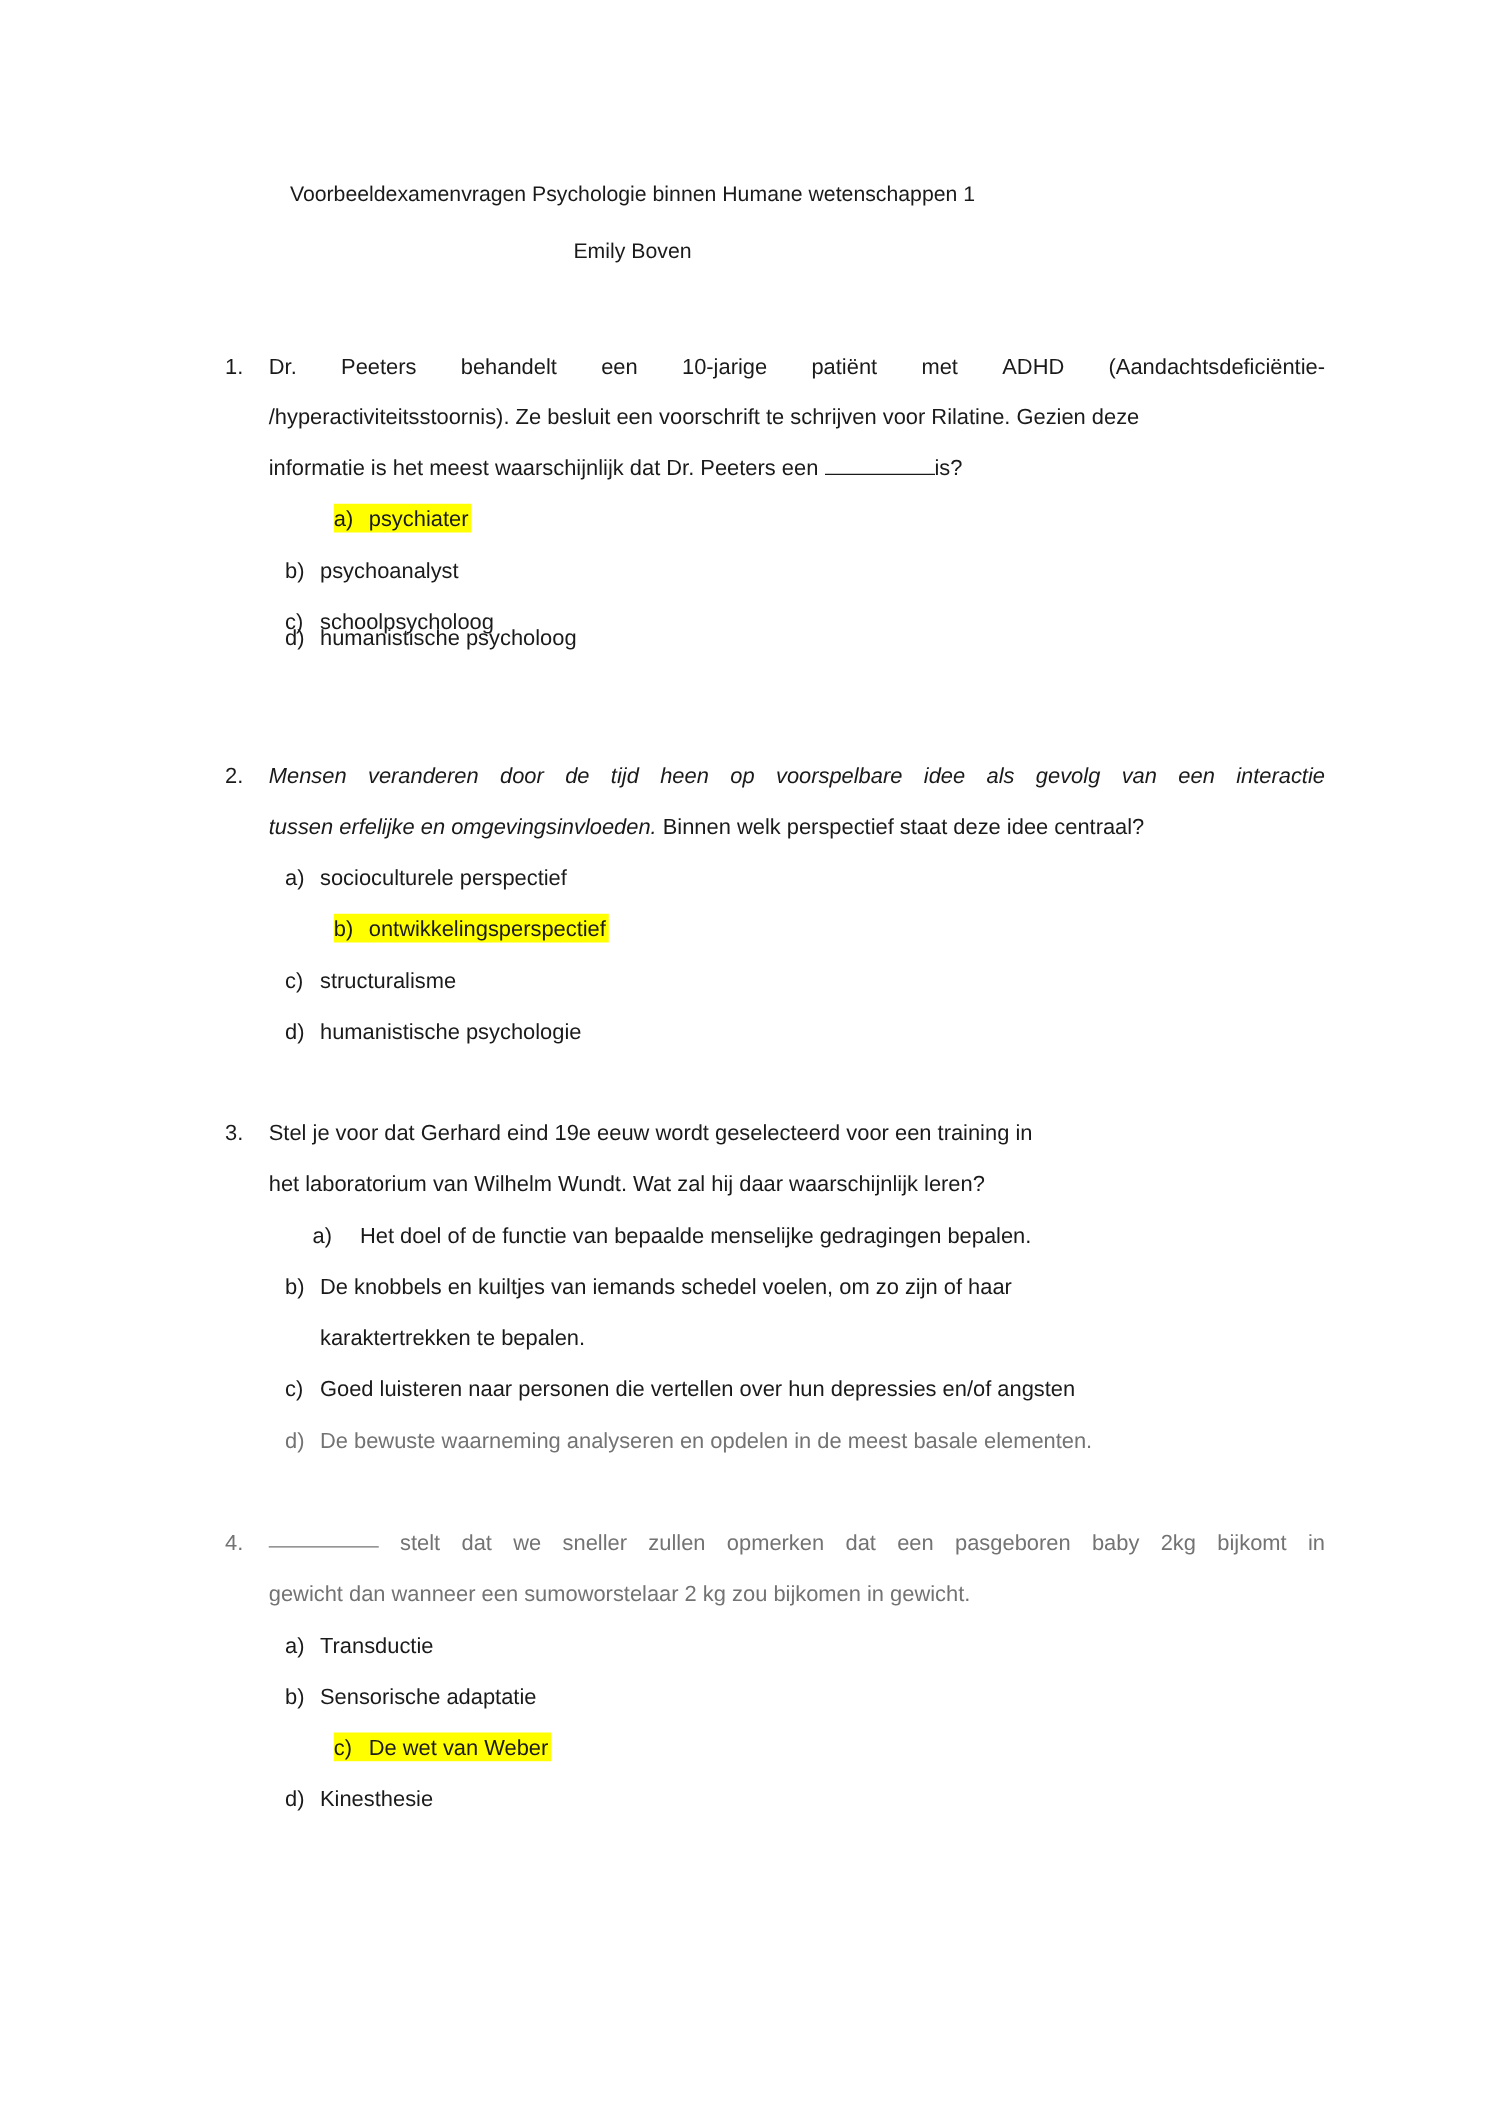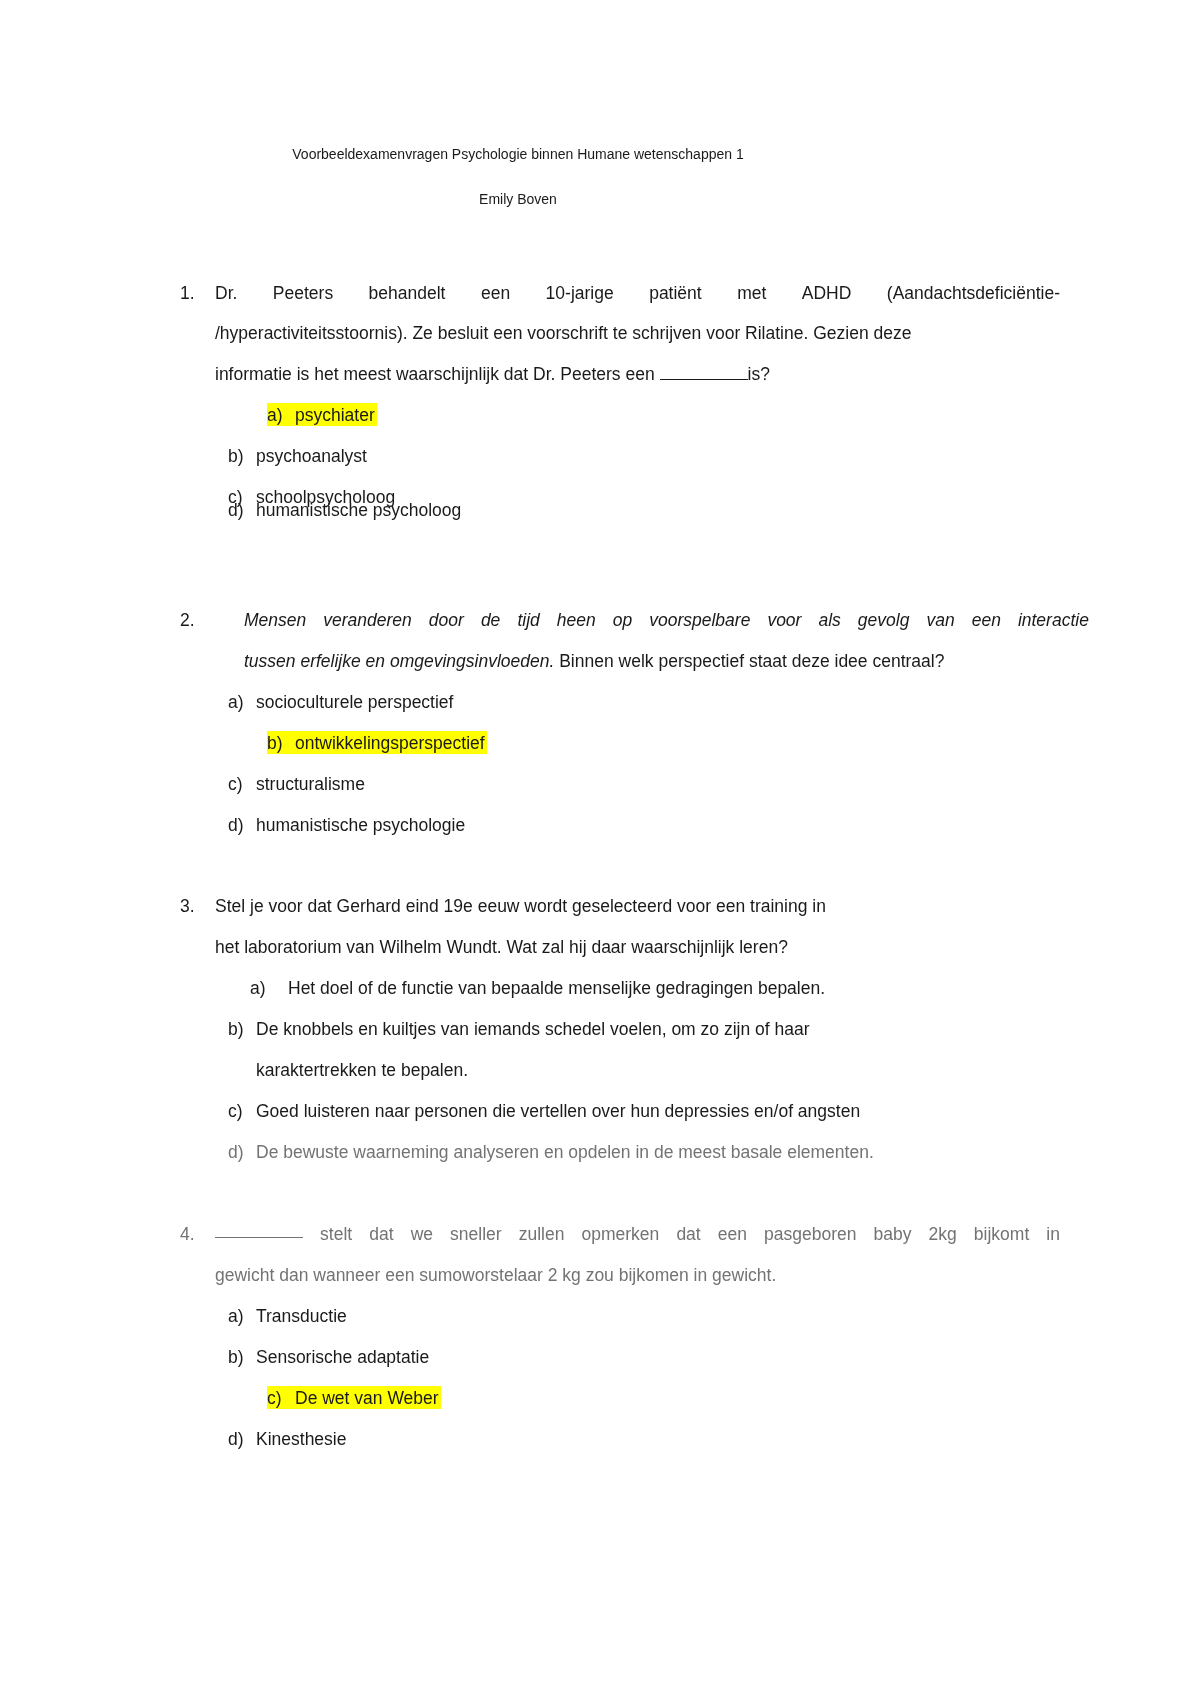--- a/index.html
+++ b/index.html
@@ -2,31 +2,31 @@
 <html><head>
   <meta charset="utf-8">
   <style>
     html, body { margin: 0; padding: 0; background: #ffffff; }
     body {
       width: 1200px; height: 1696px; position: relative; overflow: hidden;
       font-family: "Liberation Sans", "DejaVu Sans", sans-serif;
       color: #1a1a1a; font-size: 17.5px;
     }
     .page { position: absolute; left: 0; top: 0; width: 1200px; height: 1696px; background: #fff; }
-    .title { position: absolute; left: 12px; width: 1012px; text-align: center; font-size: 14px; }
+    .title { position: absolute; left: 0; width: 1012px; text-align: center; font-size: 17px; }
     .t1 { top: 146px; }
     .t2 { top: 191px; }
     .line { position: absolute; left: 215px; width: 845px; white-space: nowrap; line-height: 22px; }
     .num { position: absolute; left: 180px; width: 30px; white-space: nowrap; line-height: 22px; }
     .justify { display: flex; justify-content: space-between; }
     .opt { position: absolute; left: 228px; white-space: nowrap; line-height: 22px; }
     .opt .lbl { display: inline-block; width: 28px; }
     .hl { background: #ffff00; padding: 2px 2px 1px 0; margin-left: 39px; }
     .red { color: #737373; }
-    .it { font-style: italic; margin-left: 29px; }
+    .it { font-style: italic; }
     .blank { display: inline-block; width: 88px; border-bottom: 1px solid currentColor; height: 14px; vertical-align: baseline; }
   </style>
 </head>
 <body>
 
 <div class="page">
 
   <div class="title t1">Voorbeeldexamenvragen Psychologie binnen Humane wetenschappen 1</div>
   <div class="title t2">Emily Boven</div>
 
@@ -57,21 +57,21 @@
     <div class="num" style="top:609px">2.</div>
     <div class="line justify it" style="top:609px">
       <span>Mensen</span>
       <span>veranderen</span>
       <span>door</span>
       <span>de</span>
       <span>tijd</span>
       <span>heen</span>
       <span>op</span>
       <span>voorspelbare</span>
-      <span>voor</span>
+      <span>idee</span>
       <span>als</span>
       <span>gevolg</span>
       <span>van</span>
       <span>een</span>
       <span>interactie</span>
     </div>
     <div class="line" style="top:650px">
       <span class="it">tussen erfelijke en omgevingsinvloeden.</span><span style="white-space:pre"> Binnen welk perspectief staat deze idee centraal?</span>
     </div>
     <div class="opt" style="top:691px"><span class="lbl">a)</span><span>socioculturele perspectief</span></div>

